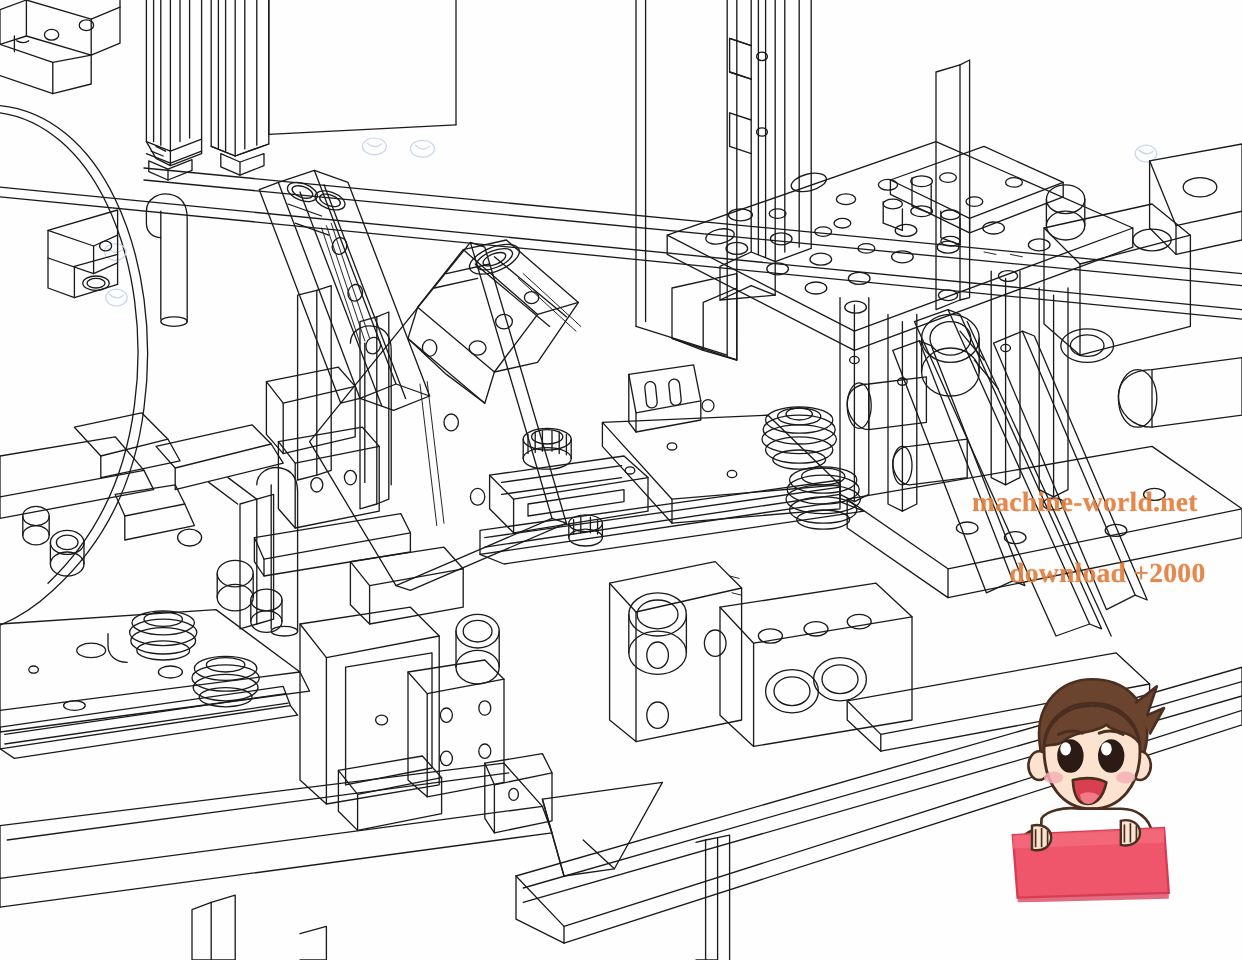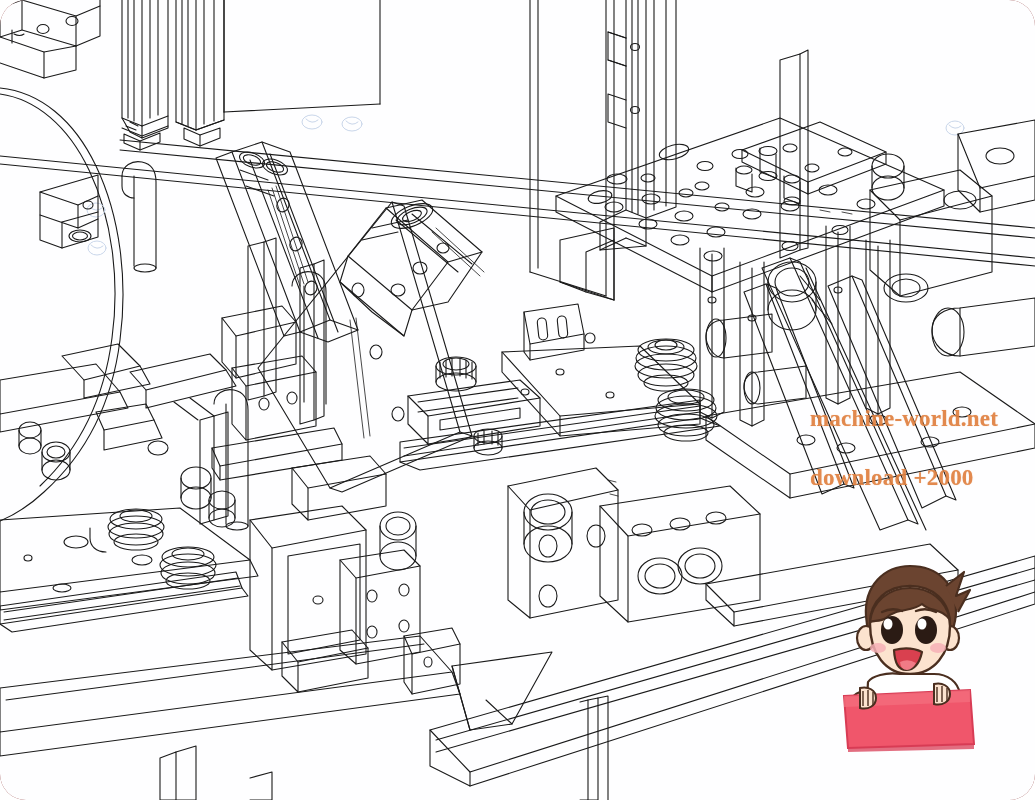--- a/index.html
+++ b/index.html
@@ -1,24 +1,24 @@
 <!DOCTYPE html>
 <html><head>
 <meta charset="utf-8">
 <title>CAD Drawing</title>
 <style>
   html,body{margin:0;padding:0;background:#fff;}
   body{width:1035px;height:800px;overflow:hidden;font-family:"Liberation Sans",sans-serif;}
-  #stage{position:relative;width:1035px;height:800px;background:#7f1d1d;overflow:hidden;border-radius:26px;}
+  #stage{position:relative;width:1035px;height:800px;background:#7f1d1d;overflow:hidden;}
   #cad{position:absolute;left:0;top:0;width:1035px;height:800px;}
   .wm{position:absolute;left:810px;color:#e0803f;font-family:"Liberation Serif",serif;
       font-weight:bold;font-size:23px;letter-spacing:.2px;white-space:nowrap;
       text-shadow:0 0 1px rgba(224,128,63,.55);opacity:.92;}
   .wm1{top:406px;}
-  .wm2{top:465px;}
+  .wm2{top:465px;margin-left:31px;}
   .wm3{top:525px;}
   #subscribe{position:absolute;left:838px;top:556px;width:150px;height:196px;}
   #subscribe svg{display:block;width:150px;height:196px;}
 </style>
 </head>
 <body>
 
 <div id="stage">
 
   <svg id="cad" viewBox="0 0 1035 800" xmlns="http://www.w3.org/2000/svg">

